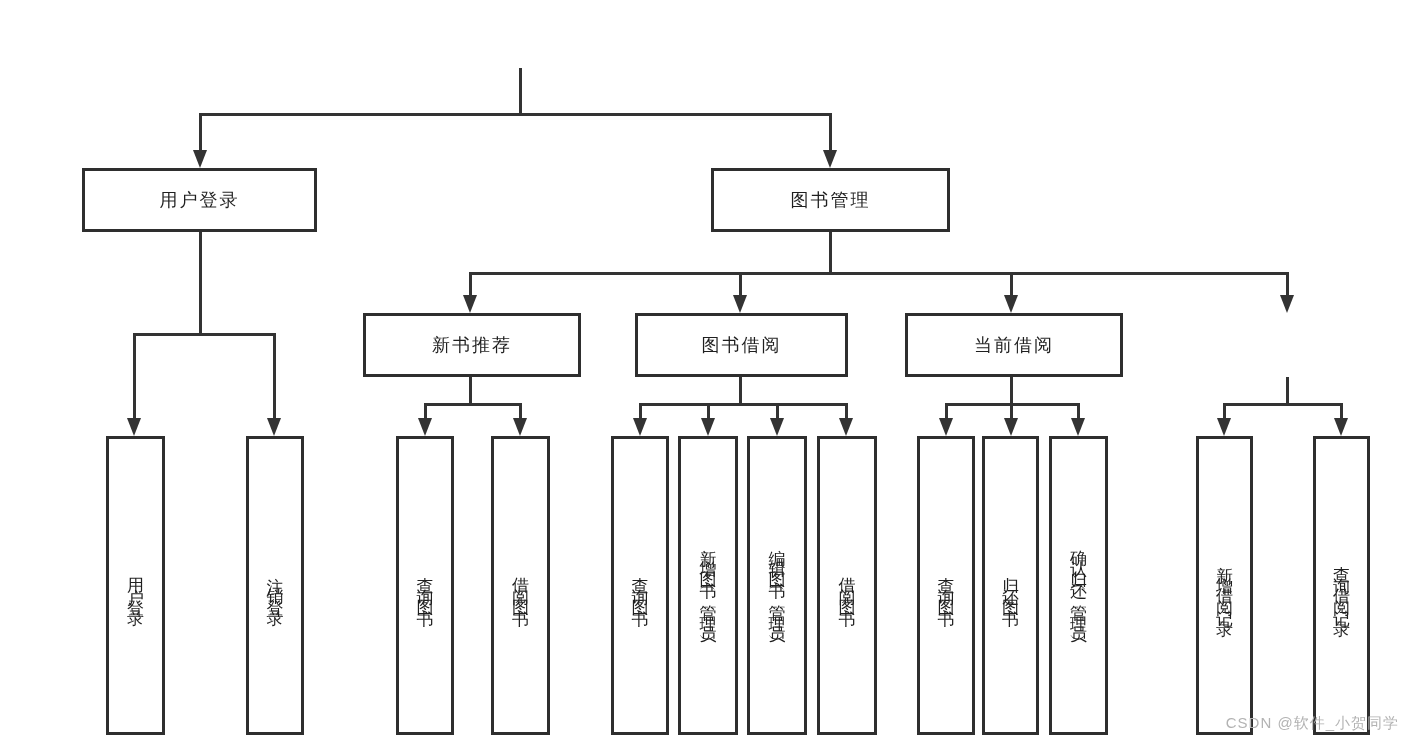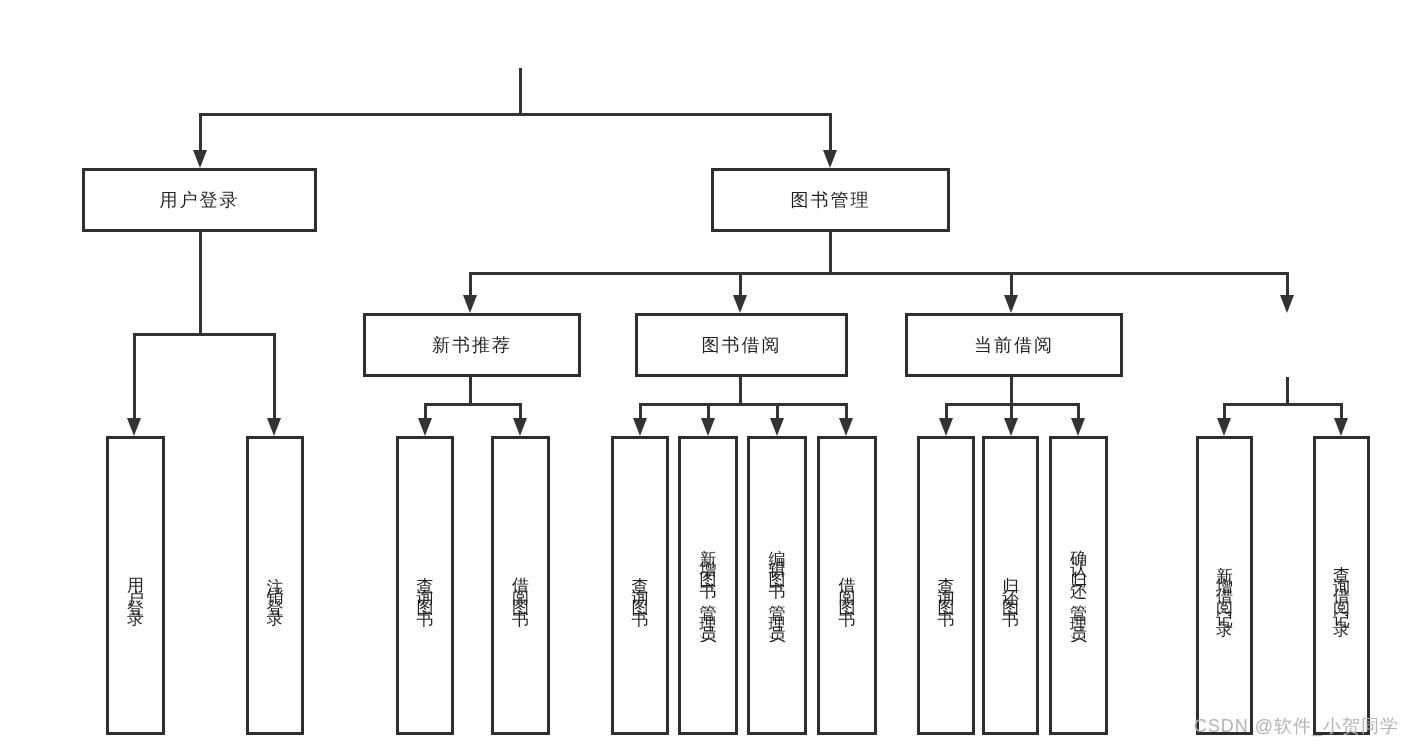--- a/index.html
+++ b/index.html
@@ -31,21 +31,21 @@
     color:#1f1f1f;white-space:nowrap;
   }
   
   .vl{position:absolute;width:3px;background:#333333;}
   .hl{position:absolute;height:3px;background:#333333;}
   .ar{position:absolute;width:0;height:0;
       border-left:7px solid transparent;border-right:7px solid transparent;
       border-top:18px solid #333333;}
   .wm{
     position:absolute;top:714px;right:6px;
-    font-size:18px;color:#b3b3b3;letter-spacing:1px;
+    font-size:15px;color:#b3b3b3;letter-spacing:1px;
     z-index:5;
   }
 </style>
 </head>
 <body>
 
 <div id="canvas">
 
 
   <div class="vl" style="left:519px;top:68px;height:48px;"></div>

